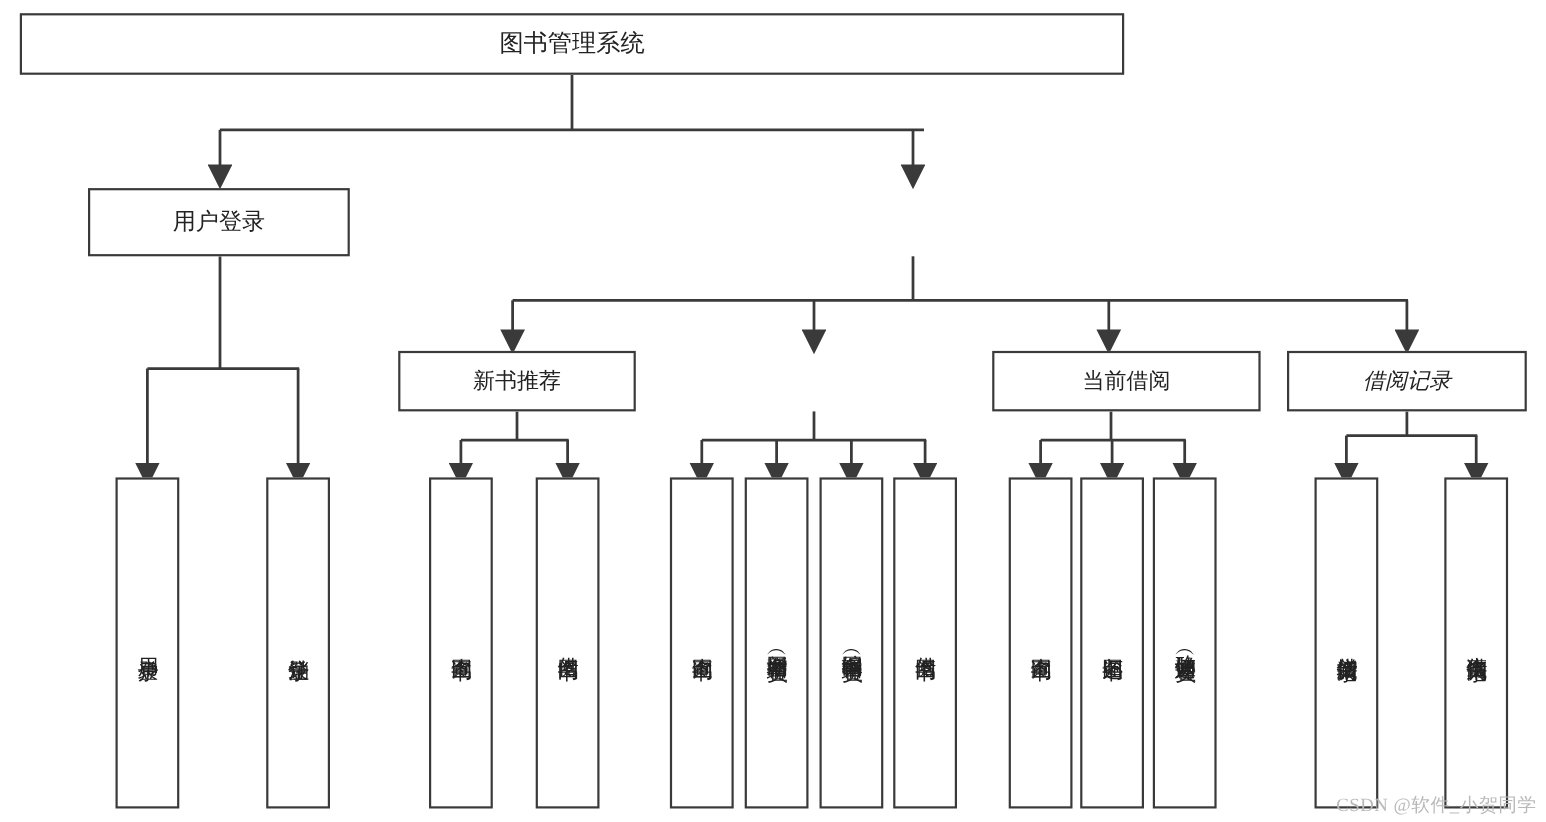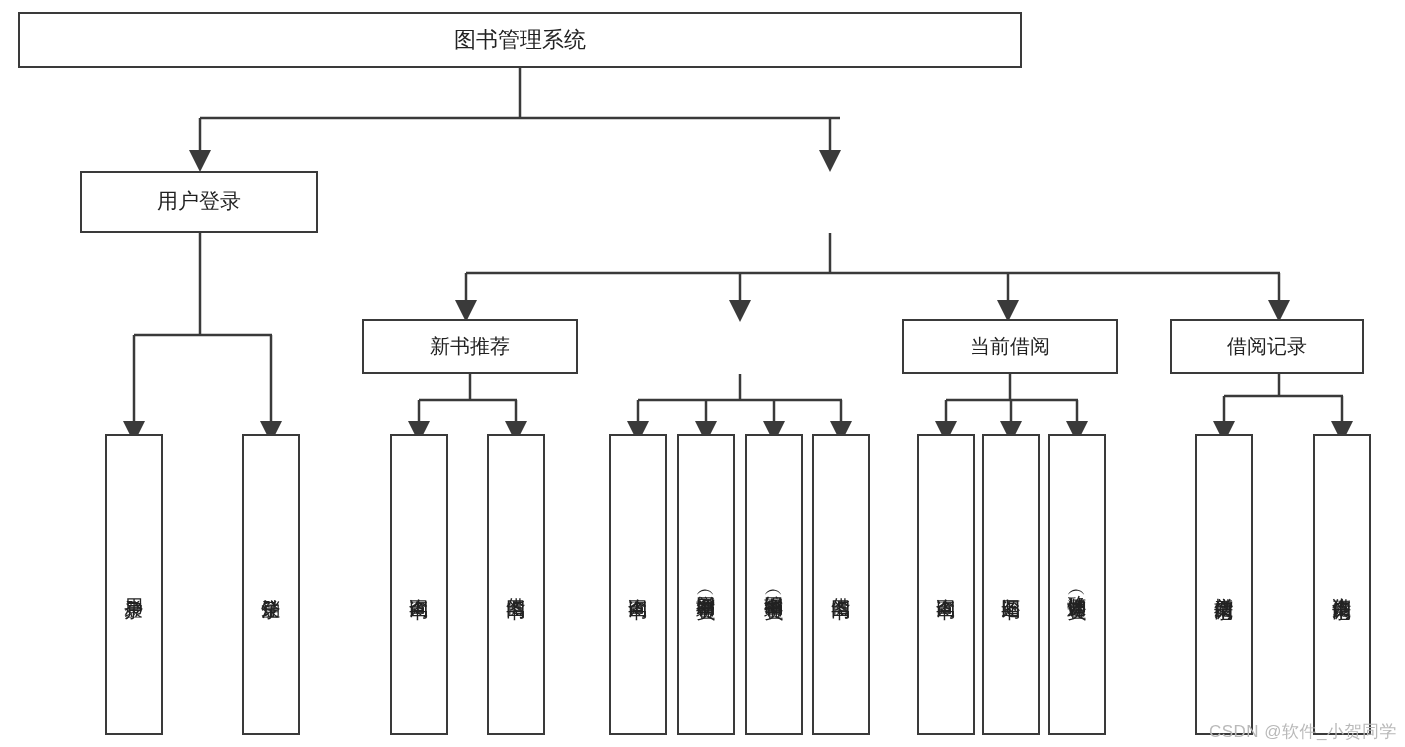--- a/index.html
+++ b/index.html
@@ -64,21 +64,21 @@
     text-orientation: upright;
   }
   #watermark {
     position: absolute;
     right: 8px;
     bottom: 4px;
     font-size: 17px;
     color: #b9b9b9;
     letter-spacing: 0.5px;
     white-space: nowrap;
-    font-family: Liberation Sans, sans-serif;
+    font-family: Liberation Serif, serif;
   }
 </style>
 </head>
 <body>
 
 <div id="canvas">
 
   <svg id="edges" viewBox="0 0 1405 747" width="1405" height="747" xmlns="http://www.w3.org/2000/svg">
     <defs>
       <marker id="arrow" markerWidth="9" markerHeight="9" refX="1" refY="4.5" orient="auto" markerUnits="strokeWidth">
@@ -133,24 +133,24 @@
     <span class="lbl">图书管理系统</span>
   </div>
 
   <div class="node branch" style="left:80px; top:171px; width:238px; height:62px;">
     <span class="lbl">用户登录</span>
   </div>
 
   <div class="node sub" style="left:362px; top:319px; width:216px; height:55px;">
     <span class="lbl">新书推荐</span>
   </div>
-  <div class="node sub" style="left:902px; top:319px; width:216px; height:55px;">
+  <div class="node sub" style="left:902px; top:319px; width:244px; height:55px;">
     <span class="lbl">当前借阅</span>
   </div>
-  <div class="node sub" style="left:1170px; top:319px; width:194px; height:55px;">
+  <div class="node sub" style="left:1170px; top:319px; width:218px; height:55px;font-style:italic;">
     <span class="lbl">借阅记录</span>
   </div>
 
   <div class="node leaf" style="left:105px; top:434px; width:58px; height:301px;">
     <span class="lbl">用户登录</span>
   </div>
   <div class="node leaf" style="left:242px; top:434px; width:58px; height:301px;">
     <span class="lbl">注销登录</span>
   </div>
 

